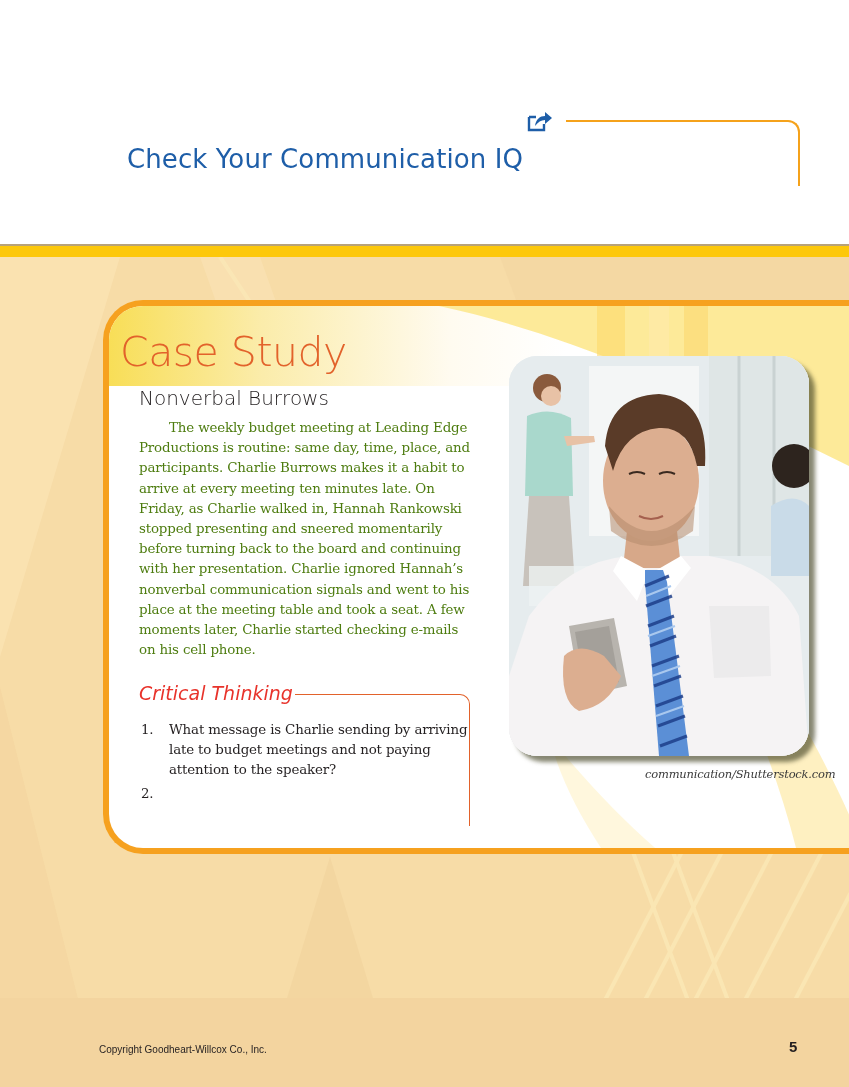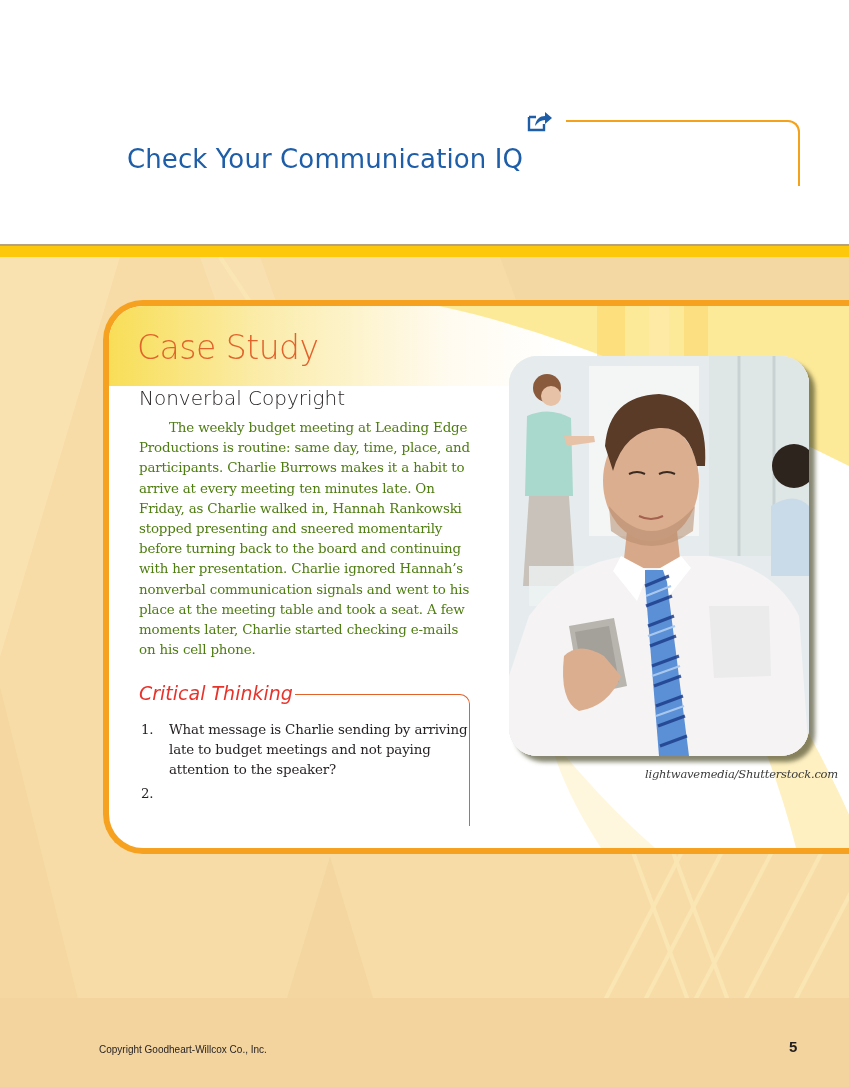--- a/index.html
+++ b/index.html
@@ -39,23 +39,23 @@
       border: 6px solid #f6a11f; border-right: none;
       border-top-left-radius: 40px; border-bottom-left-radius: 40px;
       background: #ffffff; overflow: hidden;
     }
     .card-banner {
       position: absolute; left: 0; top: 0; width: 760px; height: 80px;
       background: linear-gradient(90deg, #f8de57 0%, #fbecaa 20%, #fffbf0 45%, #ffffff 60%);
     }
     .card-swoosh { position: absolute; left: 0; top: 0; width: 760px; height: 554px; }
     .card-title {
-      position: absolute; left: 28px; top: 22px;
+      position: absolute; left: 11px; top: 22px;
       font-family: "DejaVu Sans", sans-serif; font-weight: 200;
-      font-size: 33px; color: #e2622b; letter-spacing: -0.5px;
+      font-size: 41px; color: #e2622b; letter-spacing: -0.5px;
     }
     .card-subtitle {
       position: absolute; left: 30px; top: 80px;
       font-family: "DejaVu Sans", sans-serif; font-weight: 200;
       font-size: 20px; color: #231f20;
     }
     .card-story {
       position: absolute; left: 30px; top: 112px; width: 335px;
       font-family: "DejaVu Serif", serif; font-size: 13.4px; line-height: 20.2px;
       color: #4d7c0f; text-indent: 30px; letter-spacing: -0.15px;
@@ -146,21 +146,21 @@
   <svg class="card-swoosh" width="760" height="554" viewBox="0 0 760 554">
     <path d="M330 0 C470 30 620 100 760 170 L760 0 Z" fill="#fde88e" opacity="0.9"></path>
     <rect x="488" y="0" width="28" height="170" fill="#fdd96b" opacity="0.6"></rect>
     <rect x="540" y="0" width="20" height="160" fill="#fdeaa8" opacity="0.7"></rect>
     <rect x="575" y="0" width="24" height="150" fill="#fcd770" opacity="0.6"></rect>
     <path d="M610 300 C680 380 720 460 760 554 L690 554 C670 470 640 400 610 340 Z" fill="#fde9a6" opacity="0.7"></path>
     <path d="M440 430 C480 480 520 520 560 554 L500 554 C470 510 450 470 440 430 Z" fill="#fff4cf" opacity="0.7"></path>
   </svg>
 
   <h2 class="card-title">Case Study</h2>
-  <h3 class="card-subtitle">Nonverbal Copyright</h3>
+  <h3 class="card-subtitle">Nonverbal Burrows</h3>
   <p class="card-story">The weekly budget meeting at Leading Edge Productions is routine: same day, time, place, and participants. Charlie Burrows makes it a habit to arrive at every meeting ten minutes late. On Friday, as Charlie walked in, Hannah Rankowski stopped presenting and sneered momentarily before turning back to the board and continuing with her presentation. Charlie ignored Hannah’s nonverbal communication signals and went to his place at the meeting table and took a seat. A few moments later, Charlie started checking e-mails on his cell phone.</p>
 
   <h3 class="ct-title">Critical Thinking</h3>
   <div class="ct-frame"></div>
   <ol class="ct-list">
     <li>
       <span class="num">1.</span>
       <span>What message is Charlie sending by arriving late to budget meetings and not paying attention to the speaker?</span>
     </li>
     <li>
@@ -221,19 +221,19 @@
       <path d="M120 118 Q128 114 136 118" stroke="#3a2a20" stroke-width="2" fill="none"></path>
       <path d="M150 118 Q158 114 166 118" stroke="#3a2a20" stroke-width="2" fill="none"></path>
       <path d="M130 160 Q142 166 154 160" stroke="#a5604e" stroke-width="2" fill="none"></path>
 
       <path d="M0 360 Q40 300 70 300 L100 330 Q70 360 40 400 L0 400 Z" fill="#f5f3f4"></path>
       <path d="M60 270 L105 262 L118 330 L72 340 Z" fill="#b8b4ae"></path>
       <path d="M66 276 L100 270 L110 326 L76 333 Z" fill="#8f8b86" opacity="0.5"></path>
       <path d="M55 300 Q70 285 95 300 L112 320 Q100 350 70 355 Q50 345 55 300 Z" fill="#dcae90"></path>
     </svg>
   </div>
-  <div class="credit">lightwavemedia/Shutterstock.com</div>
+  <div class="credit">communication/Shutterstock.com</div>
 </article>
 
 <footer>
   <span class="copyright">Copyright Goodheart-Willcox Co., Inc.</span>
   <span class="page-num">5</span>
 </footer>
 
 </body></html>

